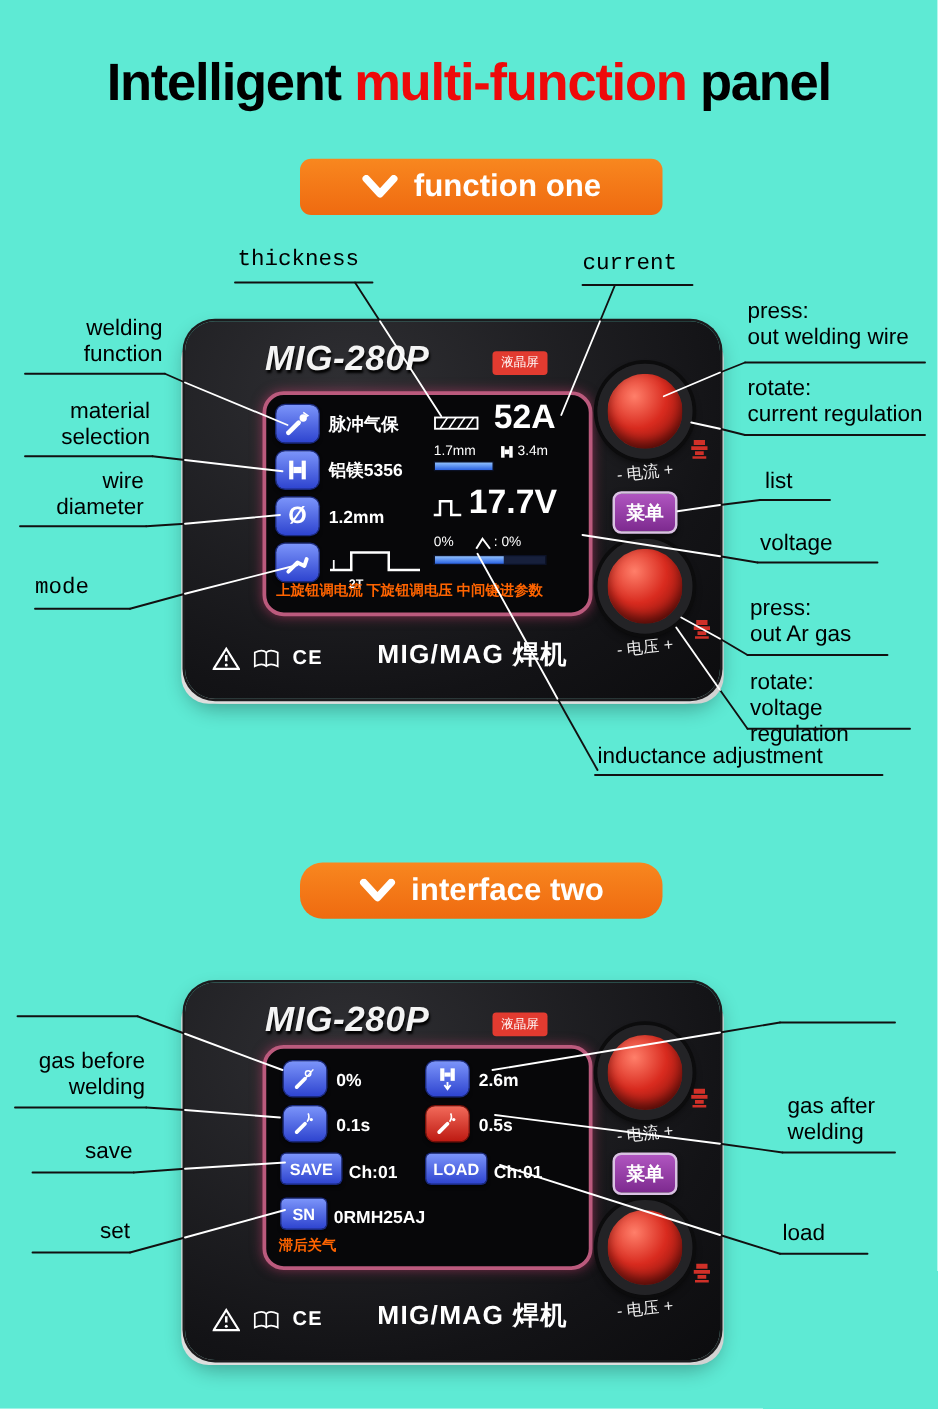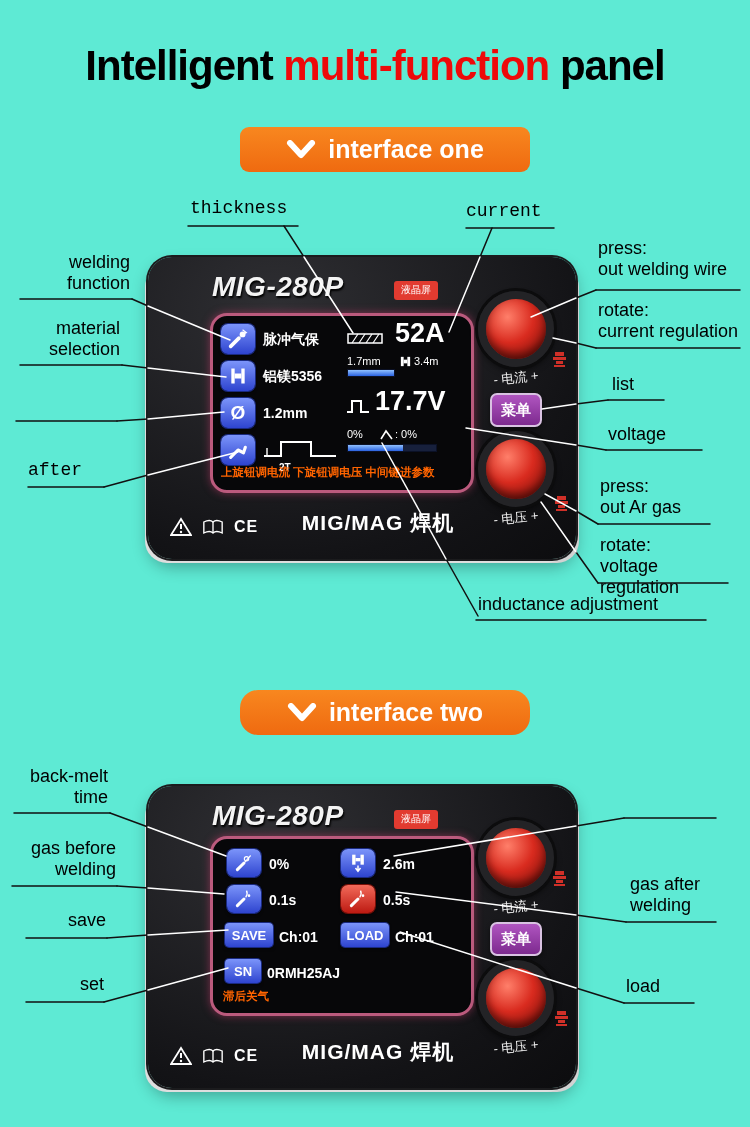--- a/index.html
+++ b/index.html
@@ -72,28 +72,29 @@
 <body>
 
 <div class="page">
 
   <h1 class="title"><span>Intelligent </span><span class="red">multi-function</span><span> panel</span></h1>
 
   <div class="banner" style="top:127px;">
     <svg width="30" height="20" viewBox="0 0 30 20">
         <polyline points="4,3 15,15 26,3" fill="none" stroke="#fff" stroke-width="6" stroke-linecap="round" stroke-linejoin="round"></polyline>
       </svg>
-    <span>interface one</span>
+    <span>function one</span>
   </div>
 
   <div class="co c" style="left:190px;top:198px;width:106px;">thickness</div>
   <div class="co c" style="left:466px;top:201px;width:88px;">current</div>
   <div class="co r" style="left:22px;top:252px;width:108px;"><span>welding</span><br><span>function</span></div>
   <div class="co r" style="left:20px;top:318px;width:100px;"><span>material</span><br><span>selection</span></div>
-  <div class="co c" style="left:28px;top:460px;width:74px;">after</div>
+  <div class="co r" style="left:16px;top:374px;width:99px;"><span>wire</span><br><span>diameter</span></div>
+  <div class="co c" style="left:28px;top:460px;width:74px;">mode</div>
   <div class="co" style="left:598px;top:238px;width:145px;"><span>press:</span><br><span>out welding wire</span></div>
   <div class="co" style="left:598px;top:300px;width:145px;"><span>rotate:</span><br><span>current regulation</span></div>
   <div class="co" style="left:612px;top:374px;width:50px;">list</div>
   <div class="co" style="left:608px;top:424px;width:92px;">voltage</div>
   <div class="co" style="left:600px;top:476px;width:115px;"><span>press:</span><br><span>out Ar gas</span></div>
   <div class="co" style="left:600px;top:535px;width:130px;"><span>rotate:</span><br><span>voltage regulation</span></div>
   <div class="co" style="left:478px;top:594px;width:230px;">inductance adjustment</div>
 
   <div class="machine" style="top:257px;">
     <div class="model">MIG-280P</div>
@@ -207,21 +208,20 @@
     <div class="brand">MIG/MAG 焊机</div>
   </div>
 
   <div class="banner" style="top:690px;border-radius:18px;">
     <svg width="30" height="20" viewBox="0 0 30 20">
         <polyline points="4,3 15,15 26,3" fill="none" stroke="#fff" stroke-width="6" stroke-linecap="round" stroke-linejoin="round"></polyline>
       </svg>
     <span>interface two</span>
   </div>
 
-  <div class="co r" style="left:12px;top:766px;width:96px;"><span>back-melt</span><br><span>time</span></div>
   <div class="co r" style="left:10px;top:838px;width:106px;"><span>gas before</span><br><span>welding</span></div>
   <div class="co r" style="left:26px;top:910px;width:80px;">save</div>
   <div class="co r" style="left:26px;top:974px;width:78px;">set</div>
   <div class="co" style="left:630px;top:874px;width:90px;"><span>gas after</span><br><span>welding</span></div>
   <div class="co" style="left:626px;top:976px;width:70px;">load</div>
 
   <div class="machine" style="top:786px;">
     <div class="model">MIG-280P</div>
     <div class="lcd-badge">液晶屏</div>
 

